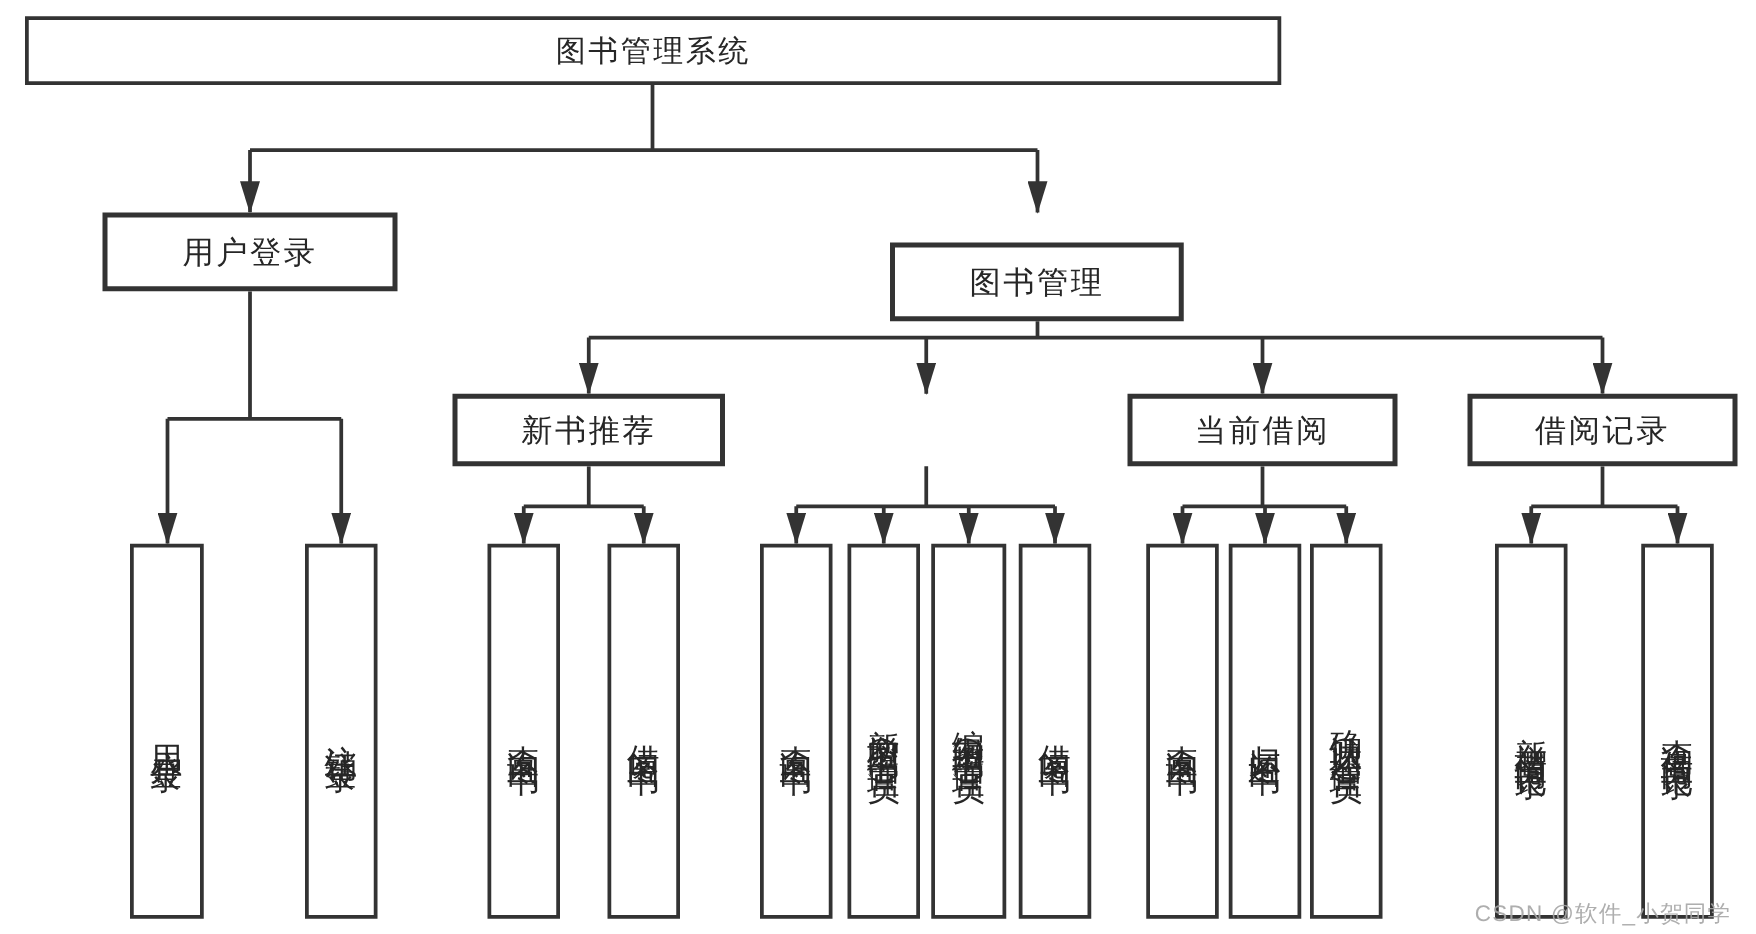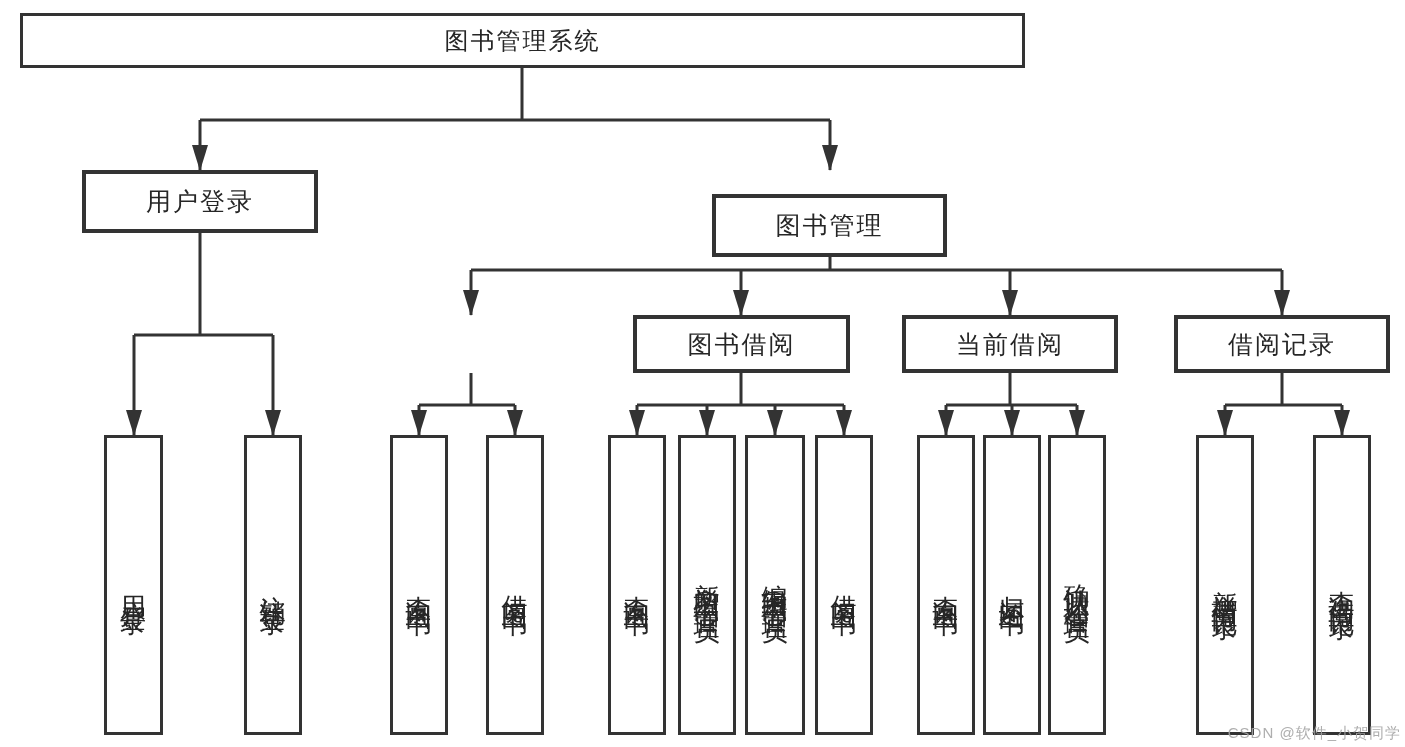--- a/index.html
+++ b/index.html
@@ -38,23 +38,23 @@
   .box.root { font-size: 24px; }
   .box.v {
     writing-mode: vertical-rl;
     text-orientation: mixed;
     font-size: 26px;
     letter-spacing: 5px;
     line-height: 1;
   }
   #watermark {
     position: absolute;
-    right: 4px;
+    right: 20px;
     bottom: 4px;
-    font-size: 15px;
+    font-size: 18px;
     letter-spacing: 1px;
     color: rgba(165,165,165,0.9);
     z-index: 5;
     white-space: nowrap;
     text-align: right;
   }
 </style>
 </head>
 <body>
 
@@ -95,21 +95,21 @@
     <path class="wire arrow" d="M1077,405 V435"></path>
     <path class="wire arrow" d="M1225,405 V435"></path>
     <path class="wire arrow" d="M1342,405 V435"></path>
   </svg>
 
   <div class="box h root" style="left:20px; top:13px; width:1005px; height:55px;">图书管理系统</div>
 
   <div class="box h lvl2" style="left:82px; top:170px; width:236px; height:63px;">用户登录</div>
   <div class="box h lvl2" style="left:712px; top:170px; width:235px; height:63px;margin-top:24px;">图书管理</div>
 
-  <div class="box h lvl3" style="left:633px; top:315px; width:217px; height:58px;">图书借阅</div>
+  <div class="box h lvl3" style="left:362px; top:315px; width:218px; height:58px;">新书推荐</div>
   <div class="box h lvl3" style="left:1174px; top:315px; width:216px; height:58px;">借阅记录</div>
   <div class="box h lvl3" style="left:902px; top:315px; width:216px; height:58px;">当前借阅</div>
 
   <div class="box v" style="left:104px; top:435px; width:59px; height:300px;">用户登录</div>
   <div class="box v" style="left:244px; top:435px; width:58px; height:300px;">注销登录</div>
 
   <div class="box v" style="left:390px; top:435px; width:58px; height:300px;">查询图书</div>
   <div class="box v" style="left:486px; top:435px; width:58px; height:300px;">借阅图书</div>
 
   <div class="box v" style="left:608px; top:435px; width:58px; height:300px;">查询图书</div>

